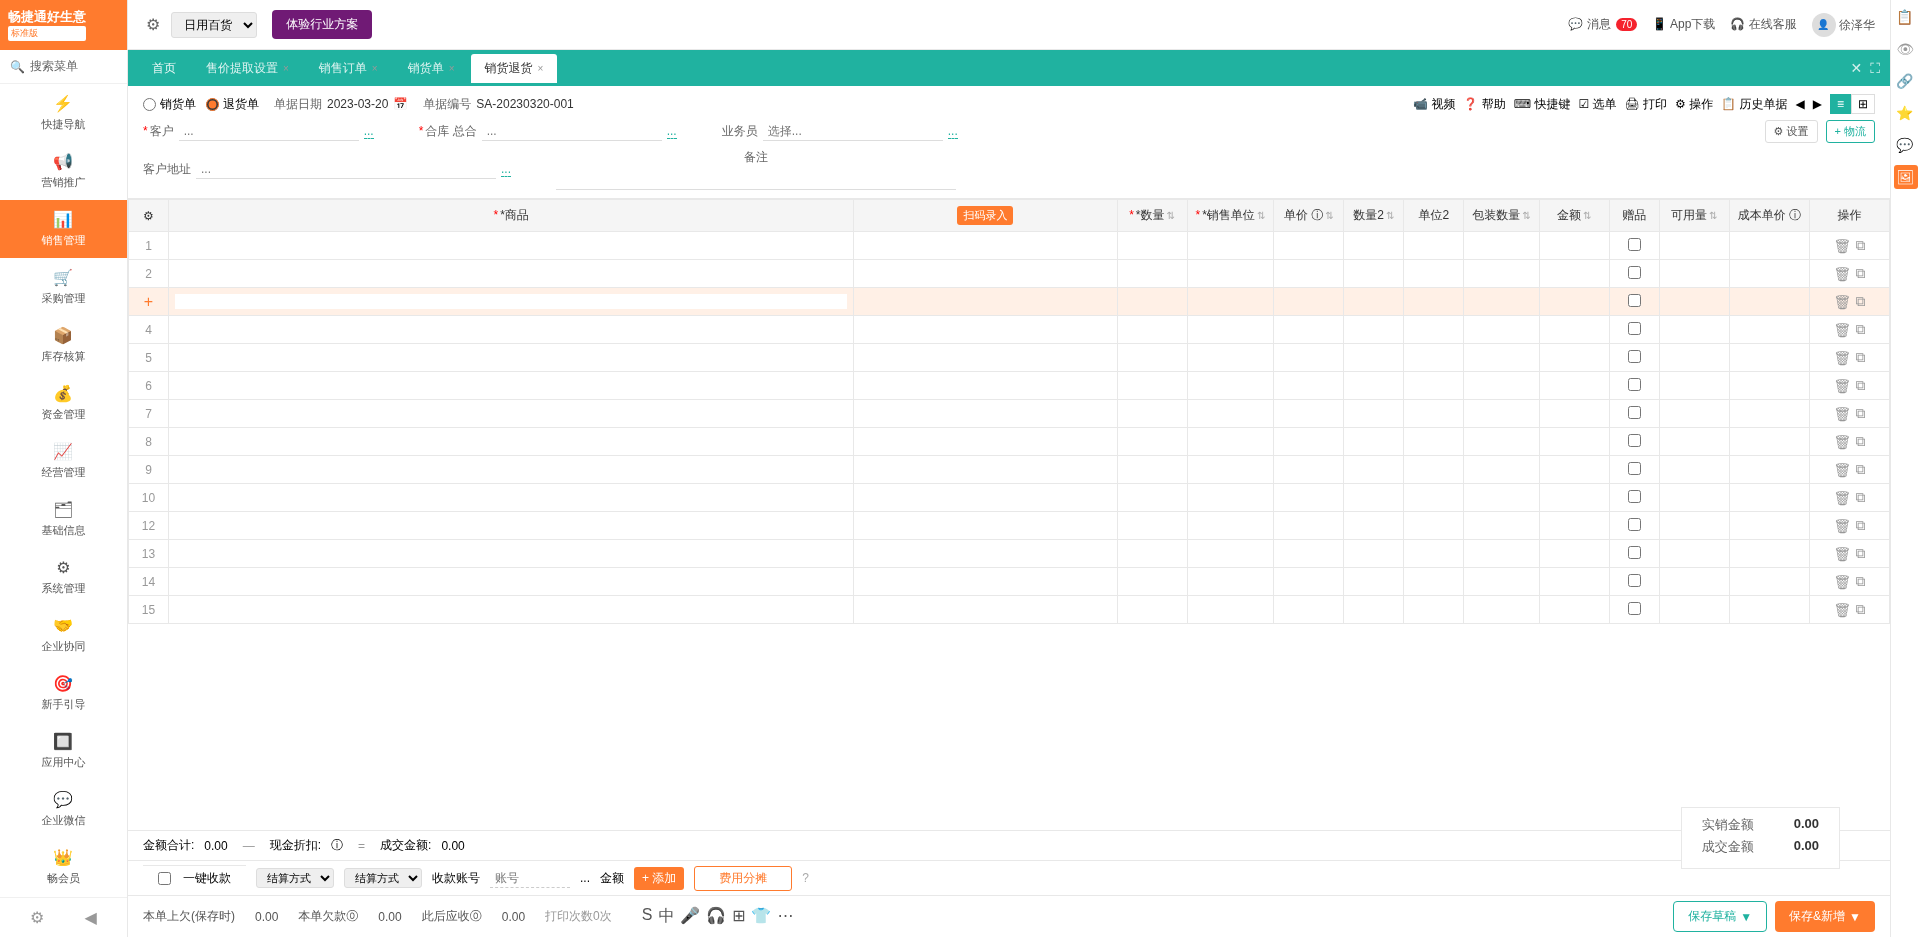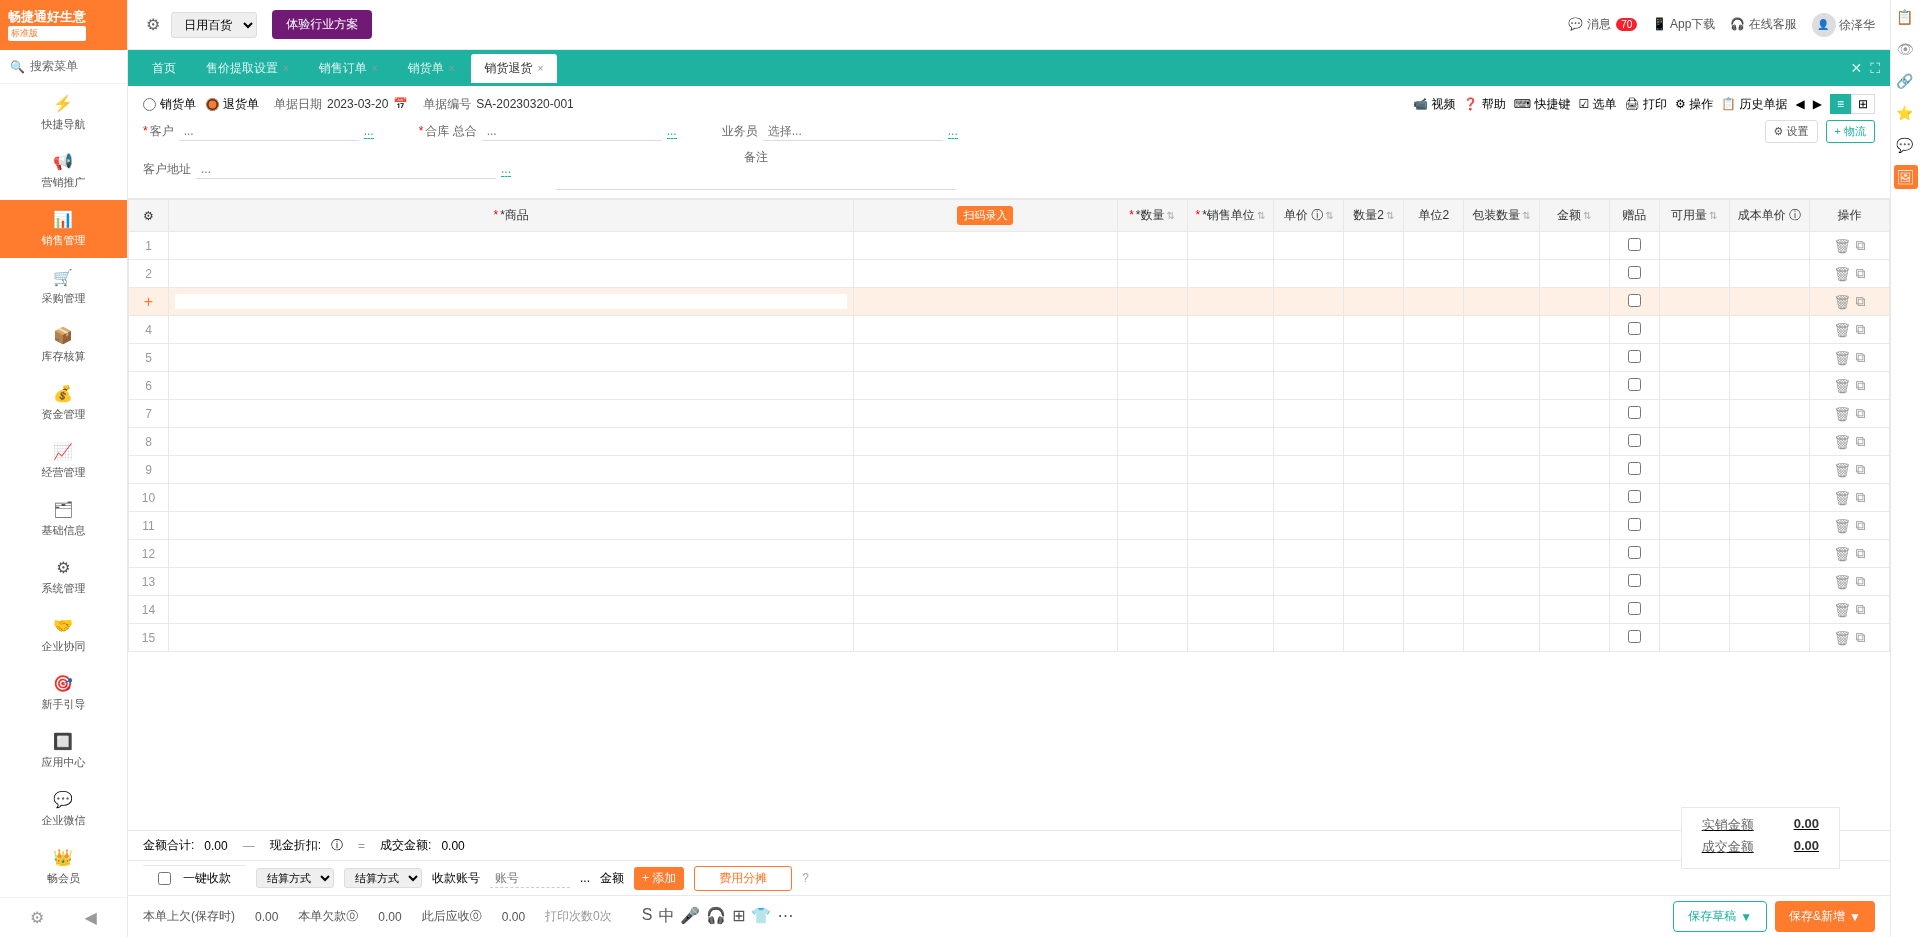--- a/index.html
+++ b/index.html
@@ -104,21 +104,21 @@
     .btn-save-draft { border: 1px solid #20b2a0; color: #20b2a0; background: #fff; border-radius: 4px; padding: 6px 14px; cursor: pointer; font-size: 12px; display: flex; align-items: center; gap: 4px; }
     .btn-save-new { background: #ff7b2e; color: #fff; border: none; border-radius: 4px; padding: 6px 14px; cursor: pointer; font-size: 12px; display: flex; align-items: center; gap: 4px; }
 
     
     .right-panel { width: 30px; background: #fff; border-left: 1px solid #e8e8e8; display: flex; flex-direction: column; align-items: center; padding-top: 5px; gap: 8px; }
     .right-panel .rp-btn { width: 24px; height: 24px; display: flex; align-items: center; justify-content: center; cursor: pointer; color: #999; font-size: 14px; border-radius: 3px; }
     .right-panel .rp-btn.active-orange { background: #ff7b2e; color: #fff; }
 
     
     .amounts-panel { position: absolute; right: 50px; bottom: 68px; background: #fff; border: 1px solid #e8e8e8; padding: 8px 20px; font-size: 13px; }
-    .amounts-panel .row { display: flex; justify-content: flex-end; gap: 40px; margin-bottom: 4px; text-decoration: underline; }
+    .amounts-panel .row { display: flex; justify-content: flex-end; gap: 40px; margin-bottom: 4px; }
     .amounts-panel .row .label { color: #666; }
     .amounts-panel .row .val { color: #333; font-weight: bold; }
 
     .content-wrap { display: flex; flex-direction: column; flex: 1; position: relative; }
     .gear-btn { background: none; border: none; cursor: pointer; color: #666; font-size: 16px; padding: 3px; }
 
     .col-gear { width: 40px; }
     .col-product { min-width: 120px; }
     .col-qty { width: 70px; }
     .col-unit { width: 80px; }
@@ -530,41 +530,20 @@
       <td></td>
       <td>
         <div class="action-btns">
           <button class="action-btn">🗑</button>
           <button class="action-btn">⧉</button>
         </div>
       </td>
     </tr>
             <tr>
       <td class="row-num">10</td>
-      <td></td>
-      <td></td>
-      <td></td>
-      <td></td>
-      <td></td>
-      <td></td>
-      <td></td>
-      <td></td>
-      <td></td>
-      <td class="checkbox-cell"><input type="checkbox" style=""></td>
-      <td></td>
-      <td></td>
-      <td>
-        <div class="action-btns">
-          <button class="action-btn">🗑</button>
-          <button class="action-btn">⧉</button>
-        </div>
-      </td>
-    </tr>
-            <tr>
-      <td class="row-num">11</td>
       <td></td>
       <td></td>
       <td></td>
       <td></td>
       <td></td>
       <td></td>
       <td></td>
       <td></td>
       <td></td>
       <td class="checkbox-cell"><input type="checkbox" style=""></td>

